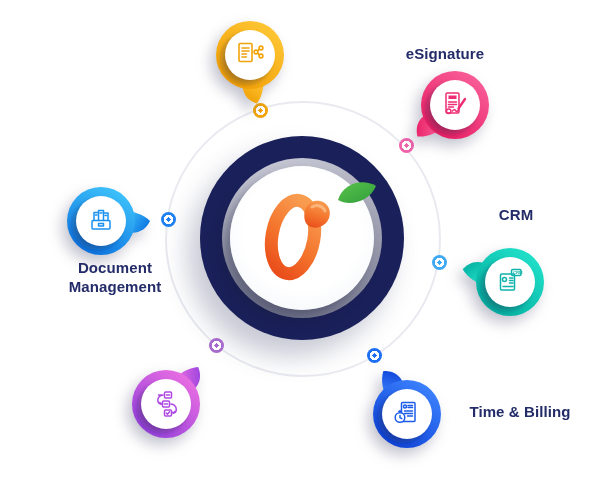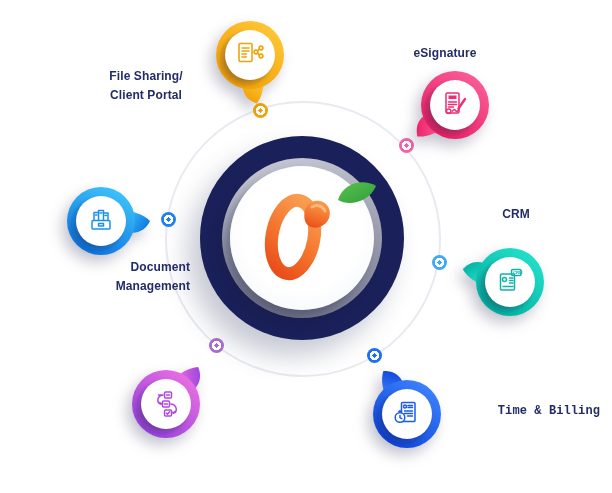--- a/index.html
+++ b/index.html
@@ -44,29 +44,29 @@
   .bubble svg { filter:drop-shadow(-5px 7px 7px rgba(70,70,110,.32)); overflow:visible; }
   .b-files { left:202px; top:7px; }
   .b-esign { left:407px; top:57px; }
   .b-crm   { left:462px; top:234px; }
   .b-tb    { left:359px; top:366px; }
   .b-wf    { left:118px; top:356px; }
   .b-dm    { left:53px;  top:173px; }
 
   
   .label {
-    position:absolute; color:#232c68; font-weight:bold; font-size:12px;
+    position:absolute; color:#232c68; font-weight:bold; font-size:15px;
     line-height:19px; white-space:pre-line; letter-spacing:.1px;
   }
   .l-files { left:66px;  top:67px;  width:160px; text-align:center; }
   .l-esign { left:375px; top:44px;  width:140px; text-align:center; }
   .l-crm   { left:456px; top:205px; width:120px; text-align:center; }
-  .l-tb    { left:440px; top:402px; width:160px; text-align:right;font-family:Liberation Mono, monospace; }
+  .l-tb    { left:440px; top:402px; width:160px; text-align:center; }
   .l-wf    { left:74px;  top:431px; width:120px; text-align:center; }
-  .l-dm    { left:40px;  top:258px; width:150px; text-align:right; }
+  .l-dm    { left:40px;  top:258px; width:150px; text-align:center; }
 </style>
 </head>
 <body>
 
 <svg width="0" height="0" style="position:absolute" aria-hidden="true">
   <defs>
     <linearGradient id="g-files" x1="0.85" y1="0" x2="0.1" y2="1">
       <stop offset="0" stop-color="#ffc938"></stop>
         <stop offset="1" stop-color="#f09b00"></stop>
     </linearGradient>
@@ -239,21 +239,19 @@
       <circle cx="48" cy="48" r="25" fill="#ffffff"></circle>
       <g transform="translate(33,33)" stroke="#1a90f0" fill="none" stroke-width="1.5" stroke-linecap="round" stroke-linejoin="round">
         <path d="M8 14.5V6.5h4.5v8 M12.5 14.5v-10h5v10 M17.5 14.5v-7.5h4.5v7.5"></path>
         <path d="M9.5 9h1.5 M14 7h2 M19 9.5h1.5"></path>
         <rect x="6" y="14.5" width="18" height="8.5" rx="1"></rect>
         <rect x="12.5" y="17.5" width="5" height="2.5"></rect>
       </g>
     </svg>
   </div>
 
-  <div class="label l-files">File Sharing/
-Client Portal</div>
   <div class="label l-esign">eSignature</div>
   <div class="label l-crm">CRM</div>
   <div class="label l-tb">Time &amp; Billing</div>
   <div class="label l-dm">Document
 Management</div>
 
 </div>
 
 </body></html>

